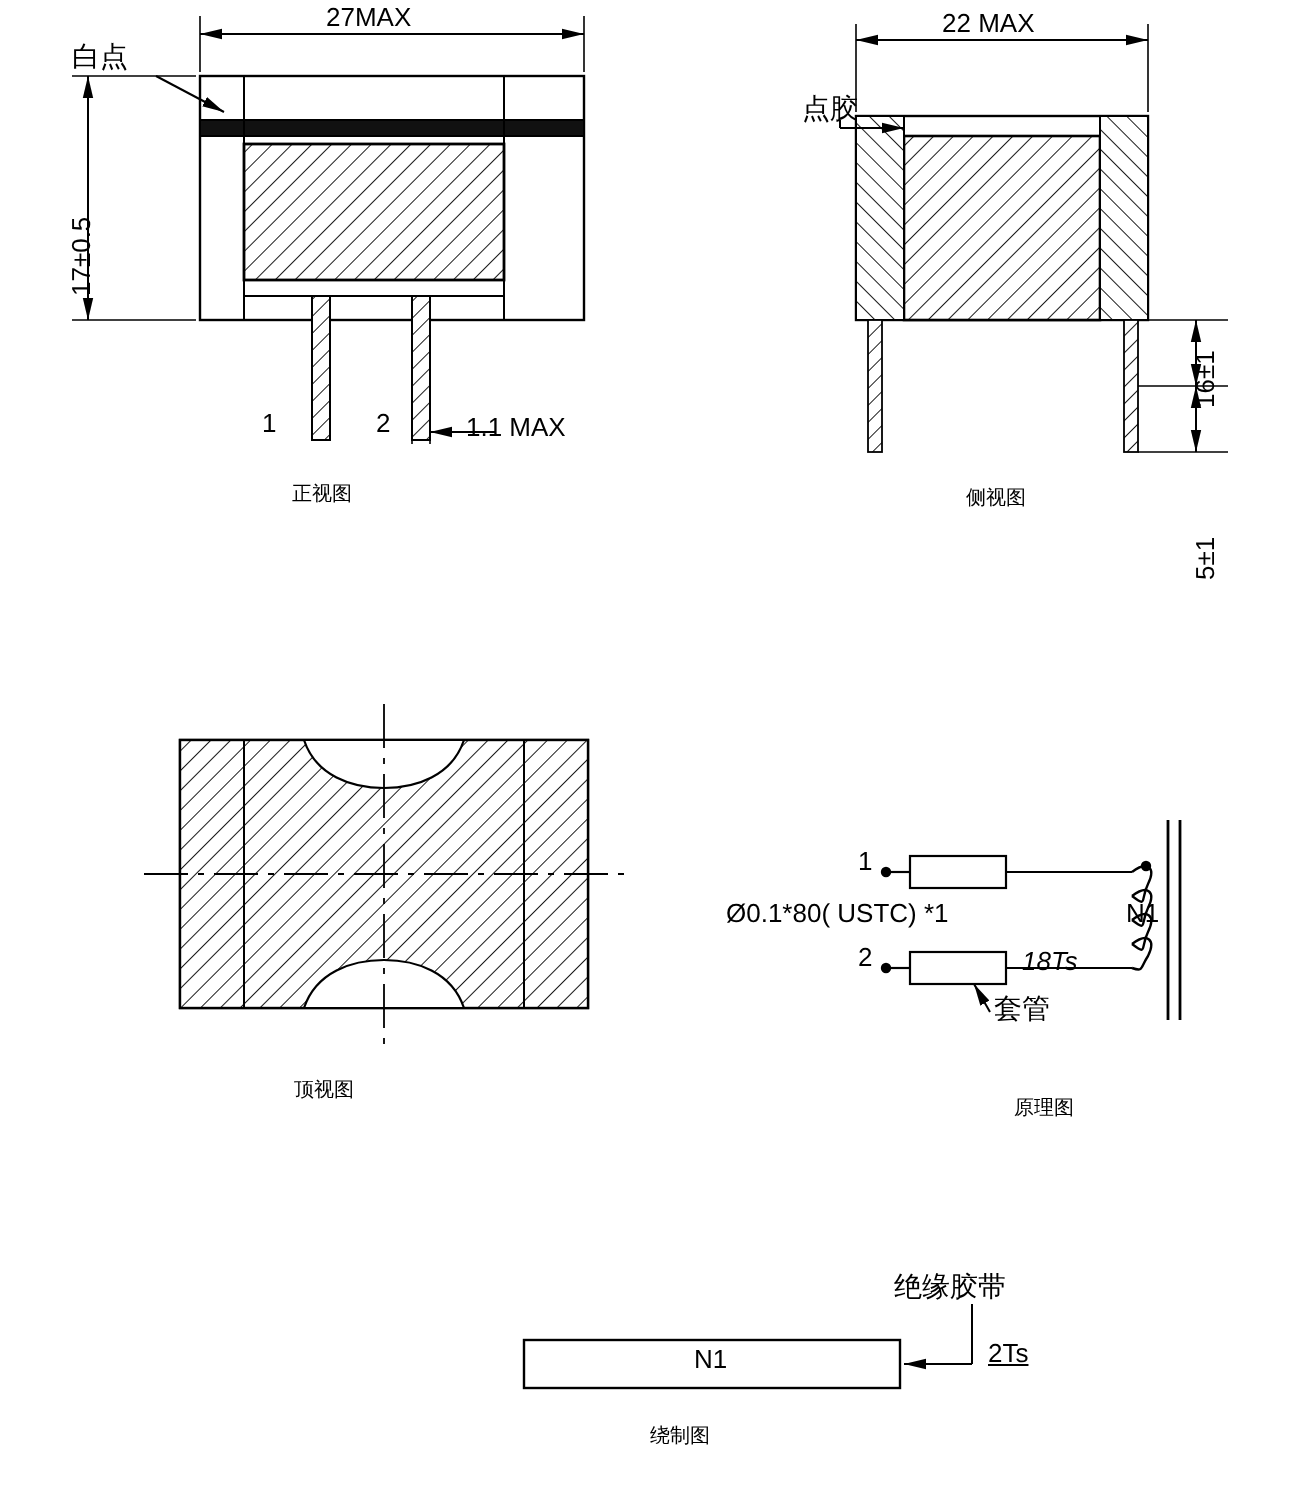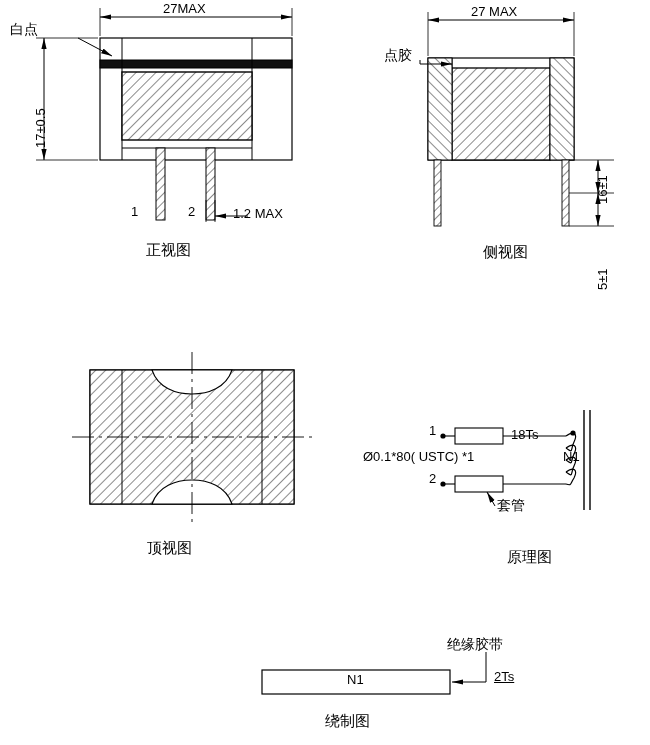--- a/index.html
+++ b/index.html
@@ -27,21 +27,21 @@
     line-height: 1.1;
     white-space: nowrap;
     color: #000;
   }
   .lbl.cn {
     font-family: "DejaVu Sans", sans-serif;
     font-size: 14px;
   }
   .lbl.big-cn {
     font-family: "DejaVu Sans", sans-serif;
-    font-size: 15px;
+    font-size: 10px;
   }
   .lbl.vert {
     transform-origin: 0 0;
   }
   .dim {
     font-size: 13px;
     font-family: "Liberation Sans", sans-serif;
   }
   svg { display: block; }
 </style>
@@ -181,49 +181,49 @@
       <line x1="452" y1="682" x2="486" y2="682" stroke="#000" stroke-width="1" marker-start="url(#arrR)"></line>
       <line x1="486" y1="682" x2="486" y2="660" stroke="#000" stroke-width="1"></line>
       <line x1="486" y1="660" x2="486" y2="652" stroke="#000" stroke-width="1"></line>
     </g>
   </svg>
 
   <div class="lbl dim" style="left:163px; top:2px;">27MAX</div>
 
   <div class="lbl dim vert" style="left:34px; top:148px; transform: rotate(-90deg);">17±0.5</div>
 
-  <div class="lbl cn" style="left:10px; top:22px;">白点</div>
+  <div class="lbl cn" style="left:36px; top:22px;">白点</div>
 
   <div class="lbl dim" style="left:131px; top:205px;">1</div>
 
   <div class="lbl dim" style="left:188px; top:205px;">2</div>
 
-  <div class="lbl dim" style="left:233px; top:207px;">1.2  MAX</div>
+  <div class="lbl dim" style="left:233px; top:207px;">1.1  MAX</div>
 
   <div class="lbl big-cn" style="left:146px; top:242px;">正视图</div>
 
-  <div class="lbl dim" style="left:471px; top:5px;">27  MAX</div>
-
-  <div class="lbl cn" style="left:384px; top:48px;">点胶</div>
+  <div class="lbl dim" style="left:471px; top:5px;">22  MAX</div>
+
+  <div class="lbl cn" style="left:401px; top:48px;">点胶</div>
 
   <div class="lbl dim vert" style="left:596px; top:204px; transform: rotate(-90deg);">16±1</div>
 
   <div class="lbl dim vert" style="left:596px; top:290px; transform: rotate(-90deg);">5±1</div>
 
   <div class="lbl big-cn" style="left:483px; top:244px;">侧视图</div>
 
   <div class="lbl big-cn" style="left:147px; top:540px;">顶视图</div>
 
   <div class="lbl dim" style="left:429px; top:424px;">1</div>
 
   <div class="lbl dim" style="left:429px; top:472px;">2</div>
 
   <div class="lbl dim" style="left:363px; top:450px;">Ø0.1*80( USTC) *1</div>
 
-  <div class="lbl dim" style="left:511px; top:428px;">18Ts</div>
+  <div class="lbl dim" style="left:511px; top:474px;font-style:italic;">18Ts</div>
 
   <div class="lbl dim" style="left:563px; top:450px;">N1</div>
 
   <div class="lbl cn" style="left:497px; top:498px;">套管</div>
 
   <div class="lbl big-cn" style="left:507px; top:549px;text-align:center;">原理图</div>
 
   <div class="lbl cn" style="left:447px; top:637px;">绝缘胶带</div>
 
   <div class="lbl dim" style="left:494px; top:670px;text-decoration:underline;">2Ts</div>

